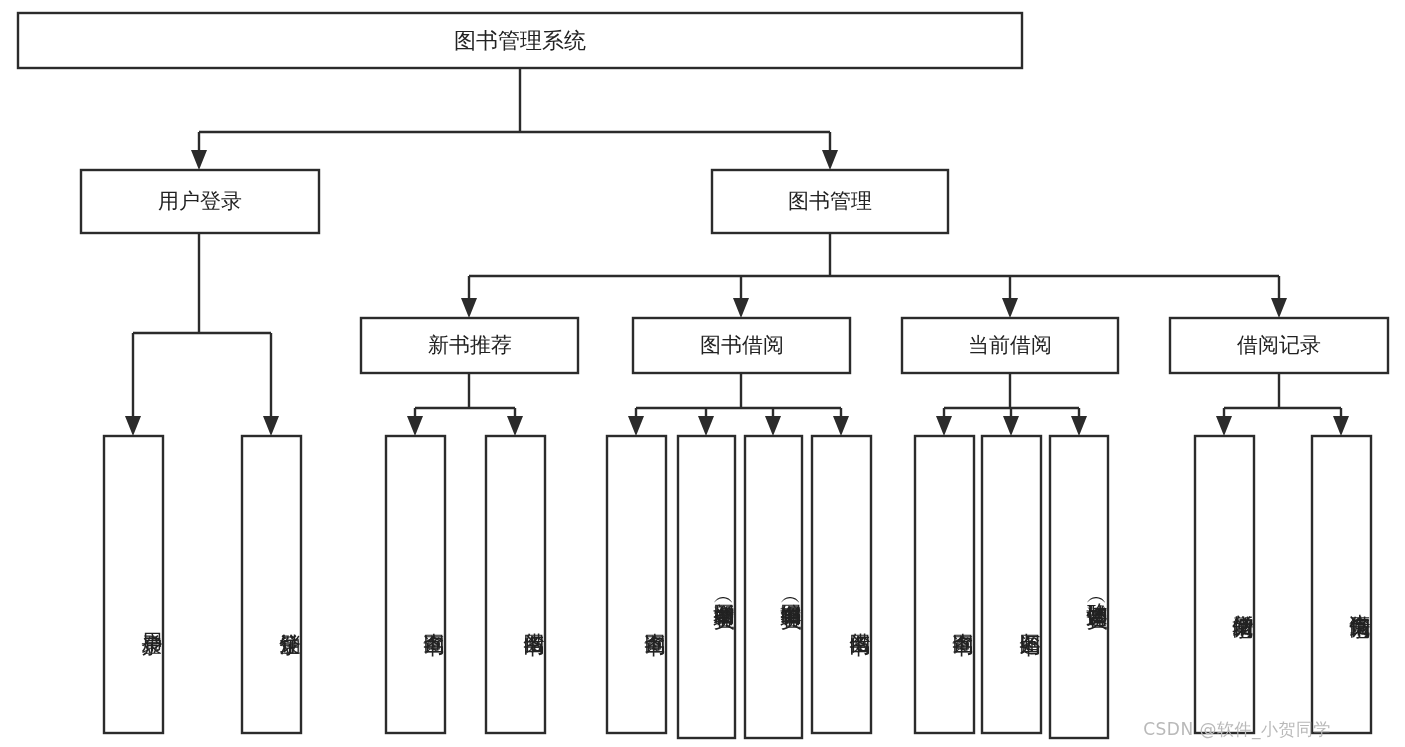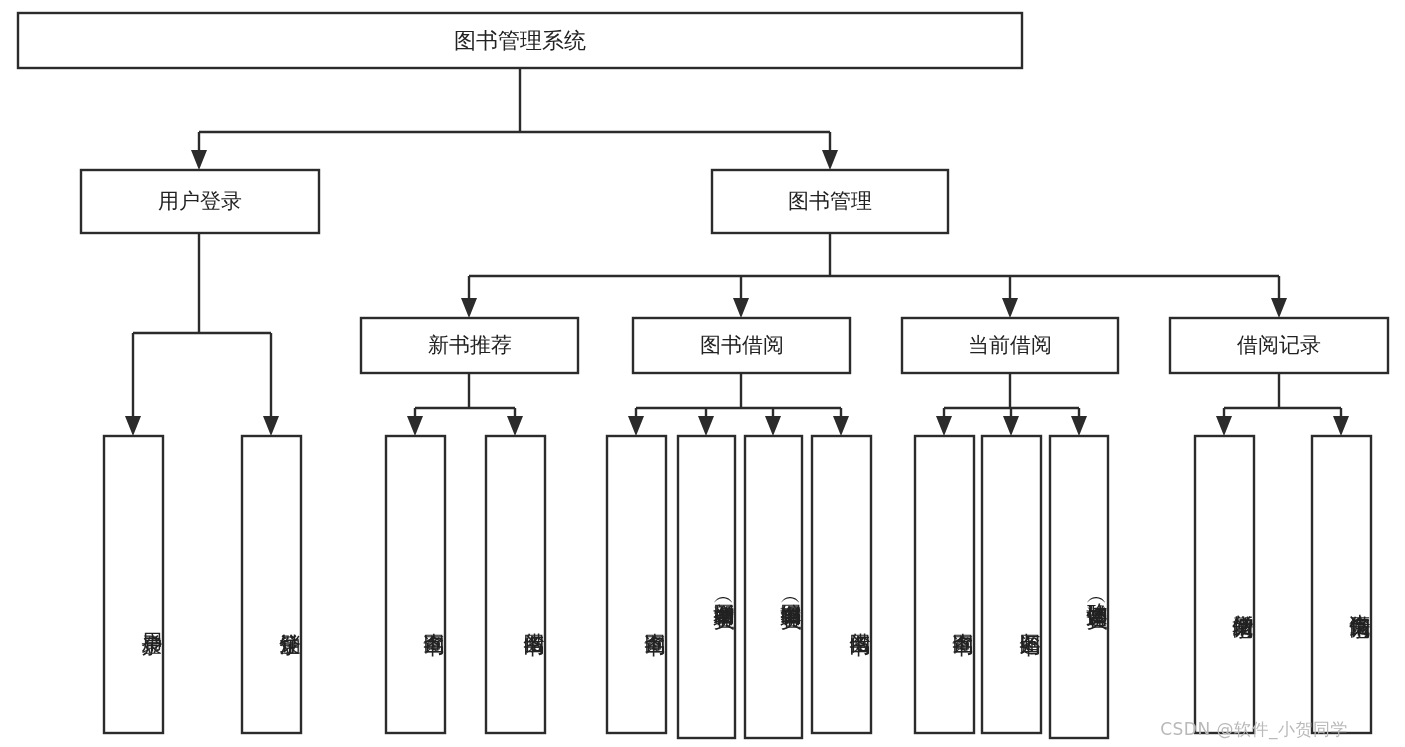--- a/index.html
+++ b/index.html
@@ -64,21 +64,21 @@
     letter-spacing: 1px;
     white-space: nowrap;
     text-align: center;
     display: flex;
     align-items: flex-start;
     justify-content: center;
     pointer-events: none;
   }
   .watermark {
     position: absolute;
-    right: 4px;
+    right: 21px;
     bottom: 6px;
     font-family: "DejaVu Sans", "Liberation Sans", sans-serif;
     font-size: 17px;
     color: #b9b9b9;
     letter-spacing: 0.5px;
     white-space: nowrap;
     text-align: center;
   }
 </style>
 </head>

